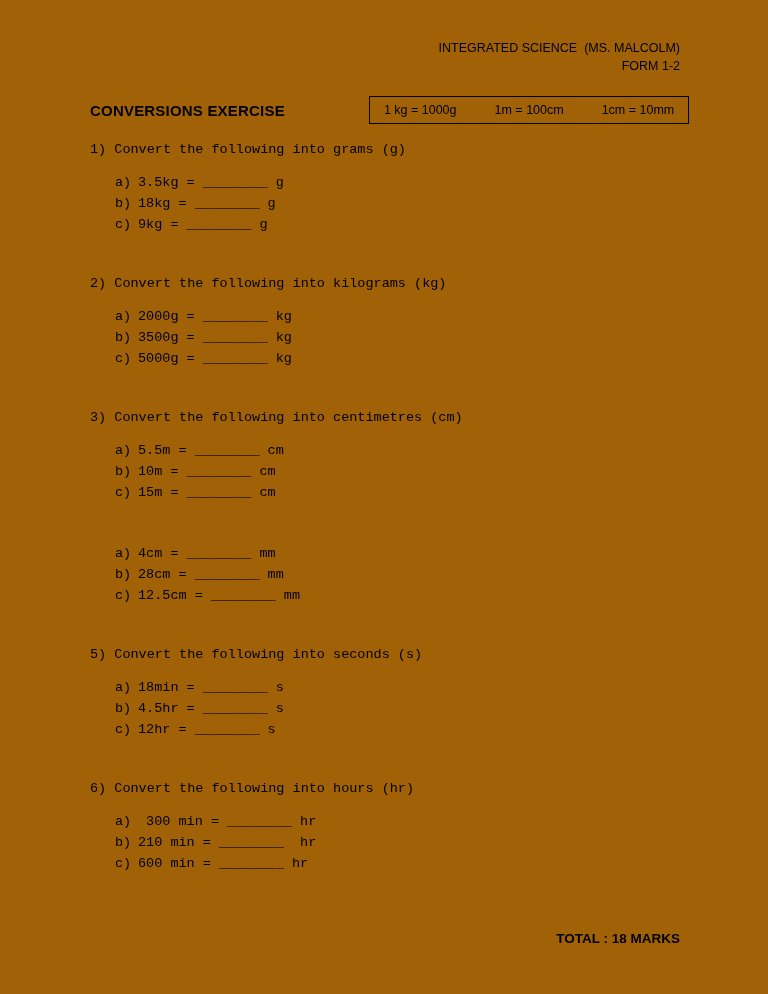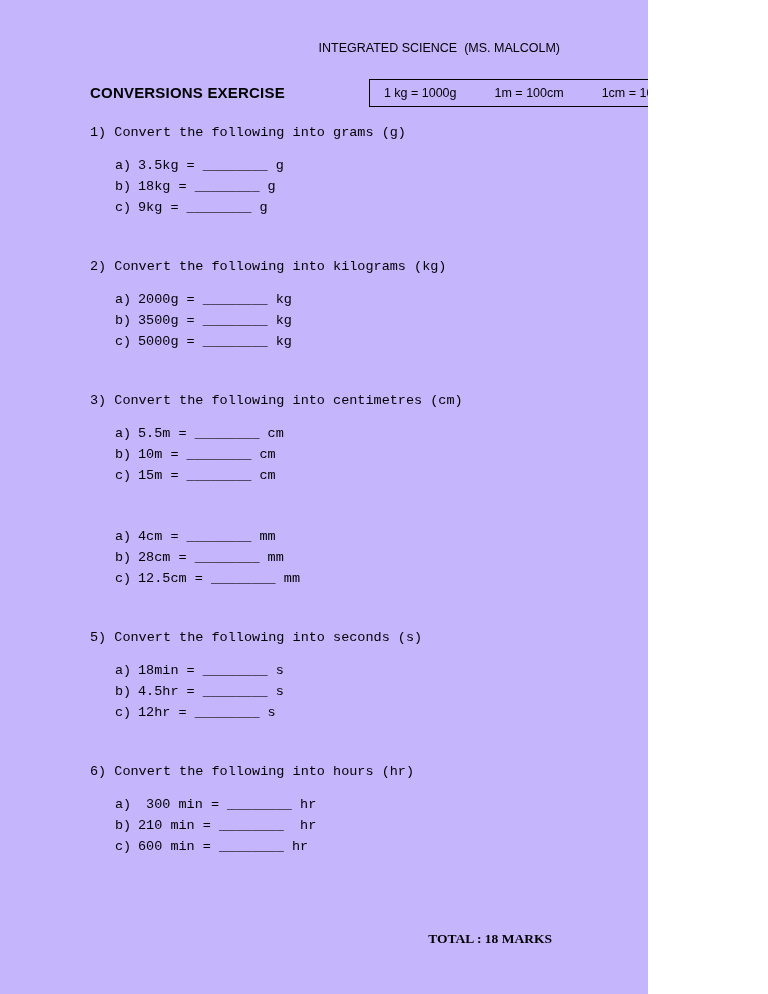--- a/index.html
+++ b/index.html
@@ -3,23 +3,23 @@
 <meta charset="utf-8">
 <style>
   * { margin: 0; padding: 0; box-sizing: border-box; }
   html, body { background: #ffffff; }
   body {
     font-family: "Liberation Sans", sans-serif;
     color: #000000;
     -webkit-font-smoothing: antialiased;
   }
   .page {
-    width: 648px;
+    width: 768px;
     height: 994px;
-    background: #c4b5fd;
+    background: #a16207;
     position: relative;
     padding: 40px 88px 0 90px;
     overflow: hidden;
   }
   .doc-header {
     text-align: right;
     font-size: 12.5px;
     line-height: 1.4;
   }
   .doc-header div { white-space: pre; }
@@ -59,34 +59,34 @@
   .qitem {
     display: flex;
     font-size: 13.5px;
     line-height: 21px;
     white-space: pre;
   }
   .qlabel { width: 23px; flex: 0 0 23px; }
   .doc-footer {
     position: absolute;
     top: 931px;
-    right: 96px;
+    right: 88px;
     font-size: 13.5px;
     font-weight: bold;
     white-space: pre;
-    font-family: Liberation Serif, serif;
   }
 </style>
 </head>
 <body>
 
 <div class="page">
 
   <div class="doc-header">
     <div>INTEGRATED SCIENCE  (MS. MALCOLM)</div>
+    <div>FORM 1-2</div>
   </div>
 
   <div class="title-row">
     <div class="page-title">CONVERSIONS EXERCISE</div>
     <div class="ref-box">
       <span>1 kg = 1000g</span>
       <span>1m = 100cm</span>
       <span>1cm = 10mm</span>
     </div>
   </div>

